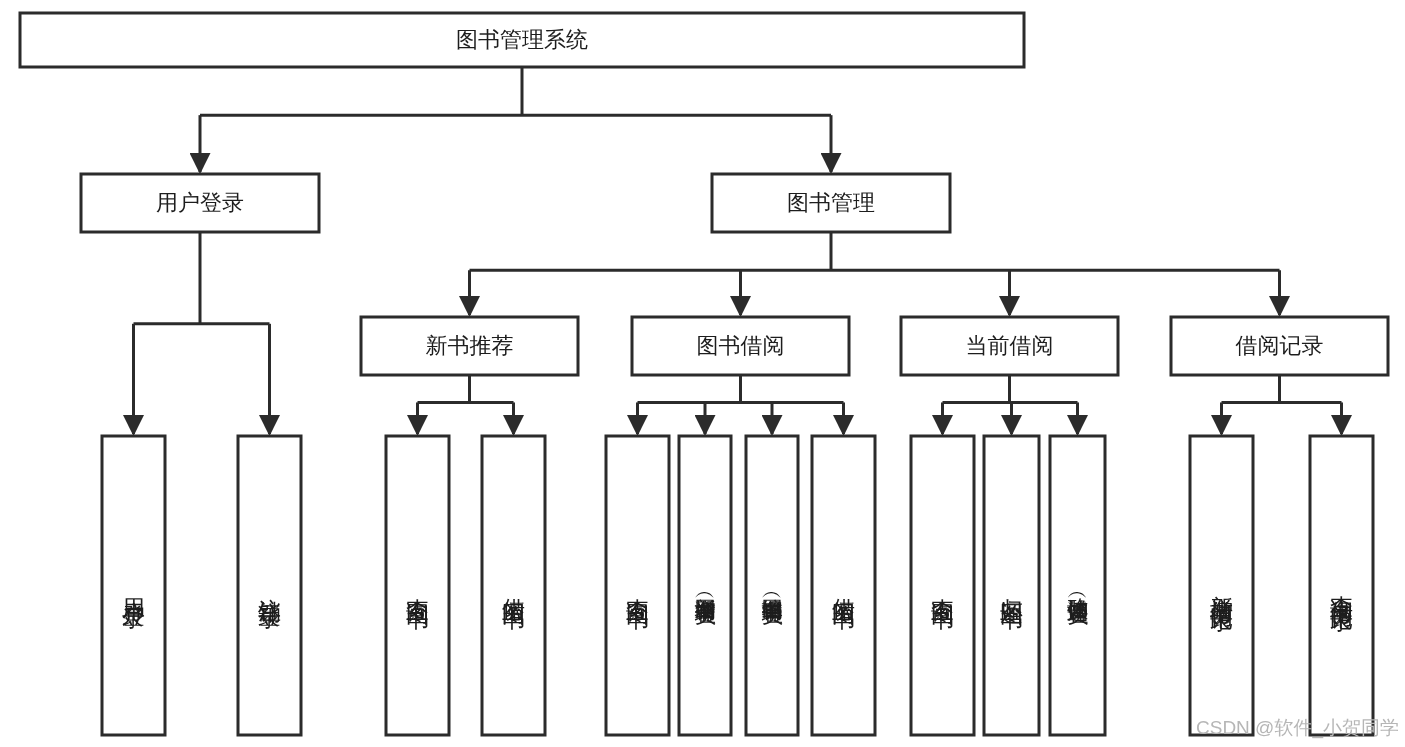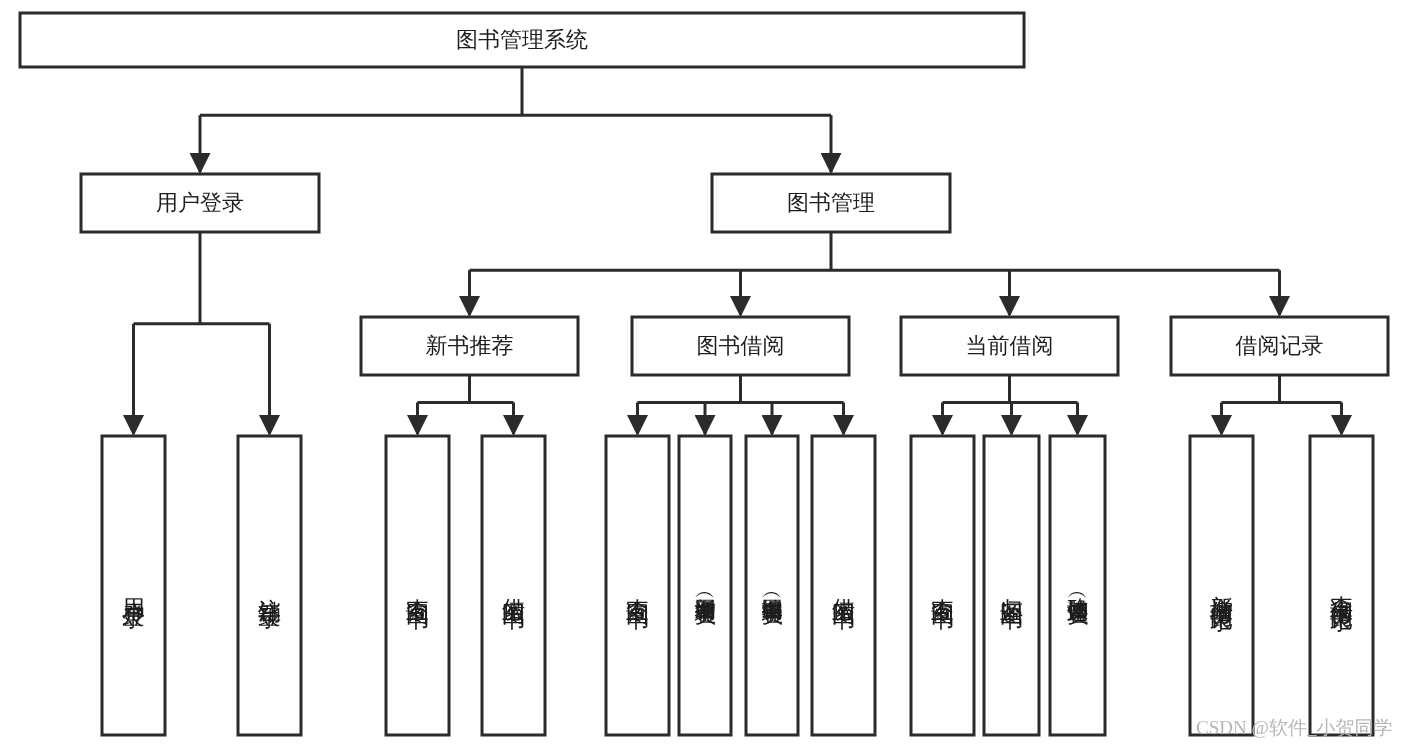--- a/index.html
+++ b/index.html
@@ -58,21 +58,21 @@
     letter-spacing: 3px;
     display: flex;
     align-items: center;
     justify-content: center;
     text-align: center;
     white-space: nowrap;
     pointer-events: none;
   }
   .watermark {
     position: absolute;
-    font-family: Liberation Serif, serif;
+    font-family: Liberation Sans, sans-serif;
     font-size: 19px;
     color: #b6b6b6;
     white-space: nowrap;
   }
 </style>
 </head>
 <body>
 
 <div id="diagram-root">
 

